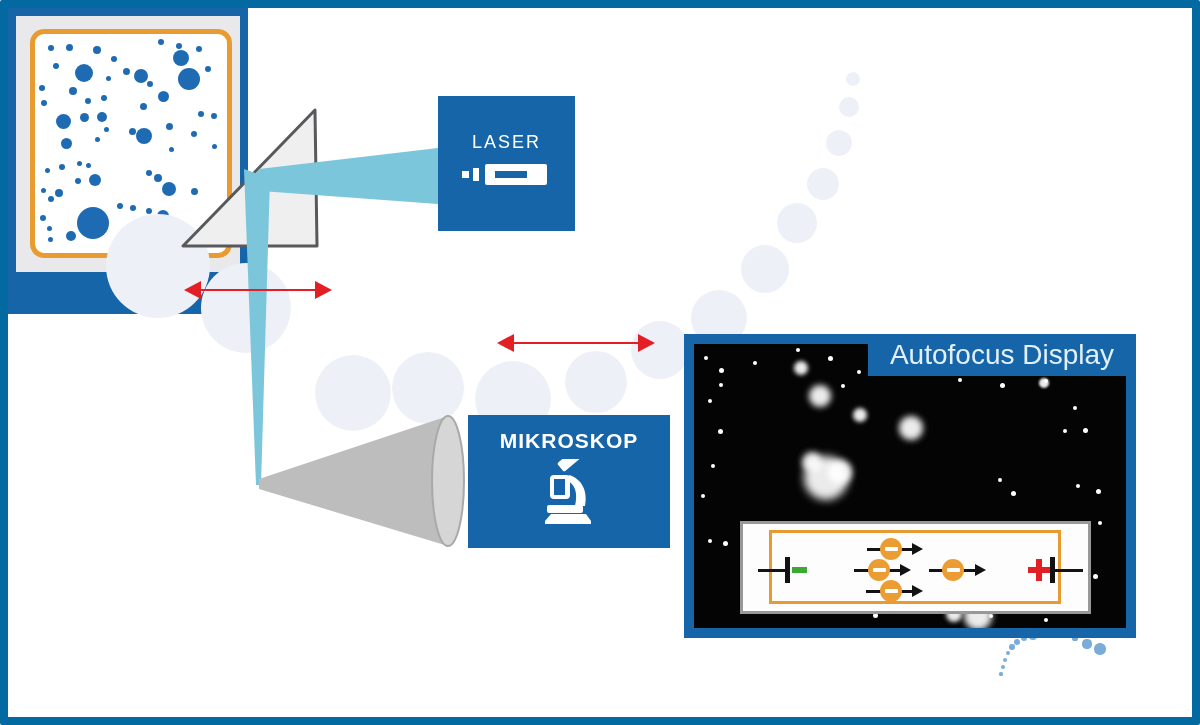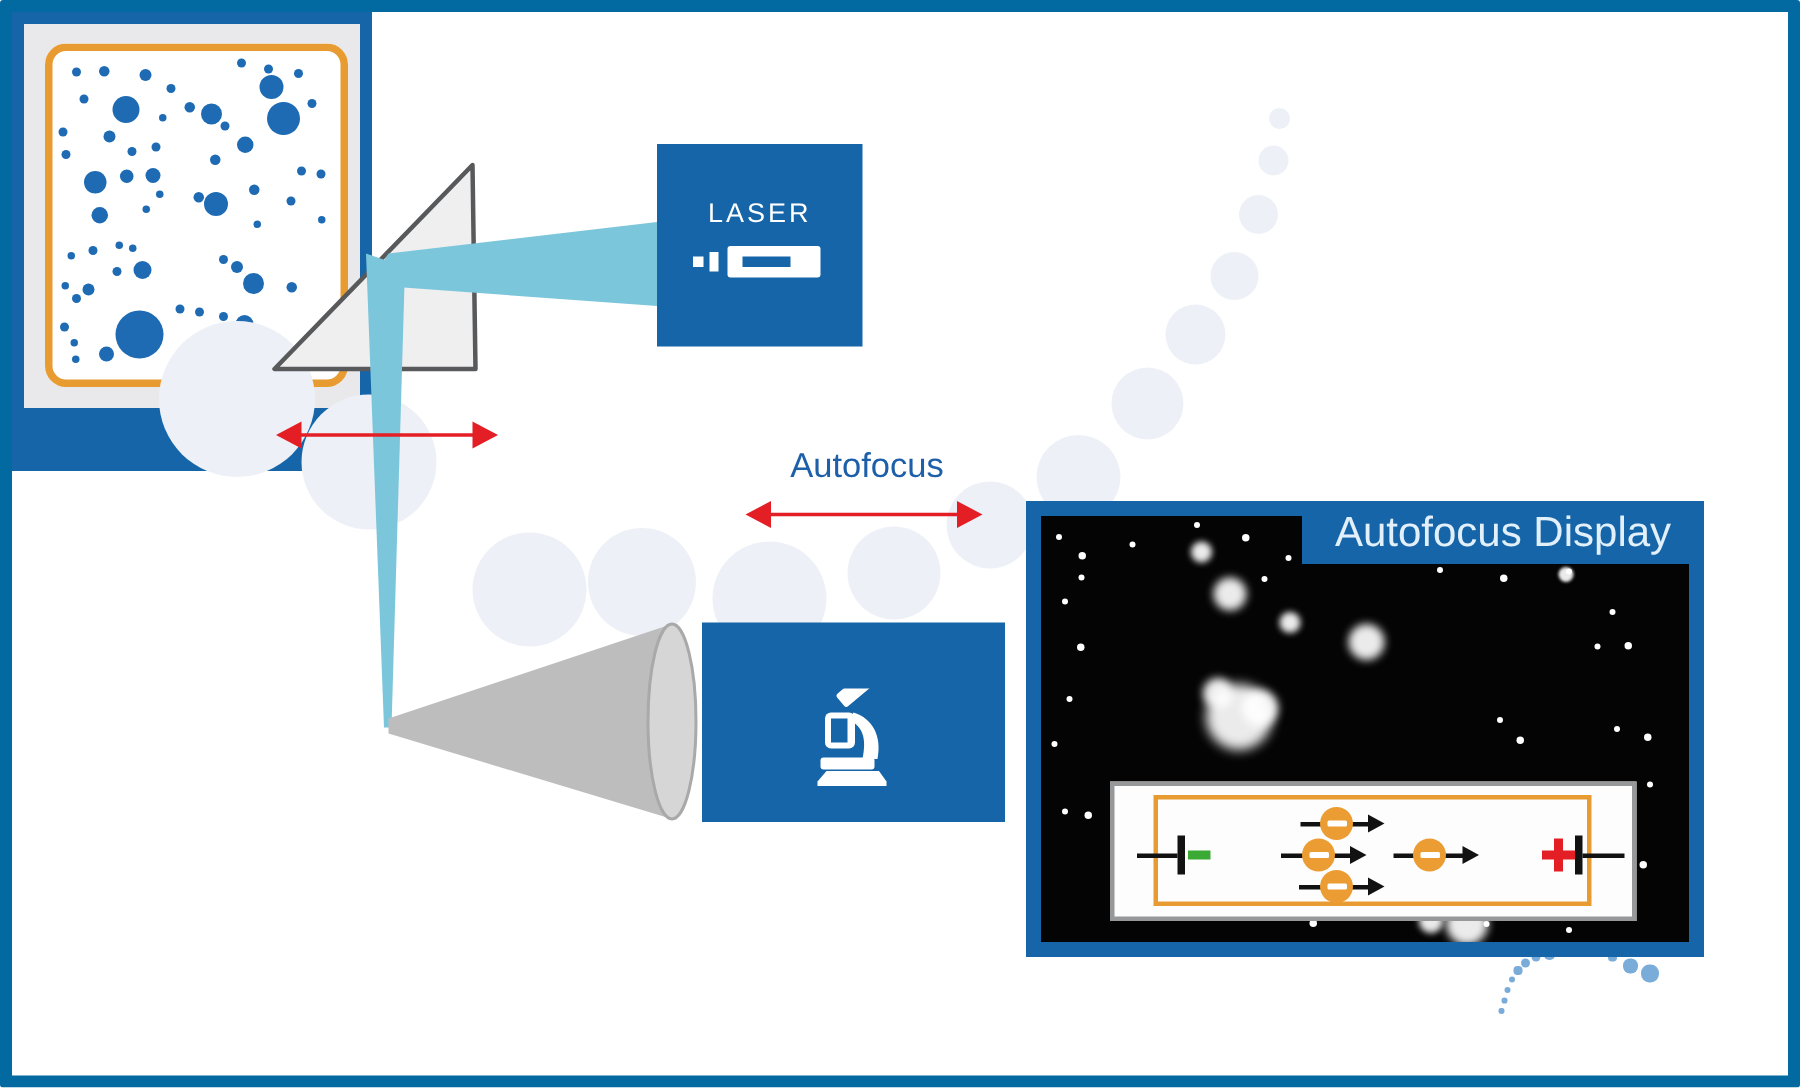--- a/index.html
+++ b/index.html
@@ -169,33 +169,33 @@
             <div class="zp" style="left: 99px; top: 193px; width: 14px; height: 14px;"></div>
             <div class="zp" style="left: 149px; top: 202px; width: 14px; height: 14px;"></div>
             <div class="zp" style="left: 83.5px; top: 211.5px; width: 5px; height: 5px;"></div>
           </div>
       </div>
     </div>
     <div id="zell-label">Zellkanalquerschnitt</div>
   </div>
 
   <div id="mik-box" class="bluebox">
+    <div id="mik-label">MIKROSKOP</div>
     <svg id="mik-ico" width="54" height="66" viewBox="0 0 54 66">
       <g fill="#ffffff">
         <rect x="22" y="2" width="28" height="11" rx="2" transform="rotate(-40 22 13)"></rect>
         <rect x="8" y="16" width="20" height="24" rx="4"></rect>
         <path d="M27 16 C40 20 46 32 43 47 L33 47 C36 33 33 25 24 21 Z"></path>
         <rect x="5" y="46" width="36" height="8" rx="2"></rect>
         <path d="M3 62 L9 55 L44 55 L49 62 L49 65 L3 65 Z"></path>
       </g>
       <rect x="12" y="20" width="11" height="16" fill="#1565a8"></rect>
     </svg>
   </div>
 
-  <div id="autofocus-label">Autofocus</div>
 
   <div id="mon-frame" class="bluebox">
     <div id="mon-black">
       <div id="specks">
           <div class="speck" style="left: 10px; top: 12px; width: 4px; height: 4px;"></div>
           <div class="speck" style="left: 24.5px; top: 23.5px; width: 5px; height: 5px;"></div>
           <div class="speck" style="left: 59px; top: 17px; width: 4px; height: 4px;"></div>
           <div class="speck" style="left: 102px; top: 4px; width: 4px; height: 4px;"></div>
           <div class="speck" style="left: 133.5px; top: 11.5px; width: 5px; height: 5px;"></div>
           <div class="speck" style="left: 25px; top: 39px; width: 4px; height: 4px;"></div>

